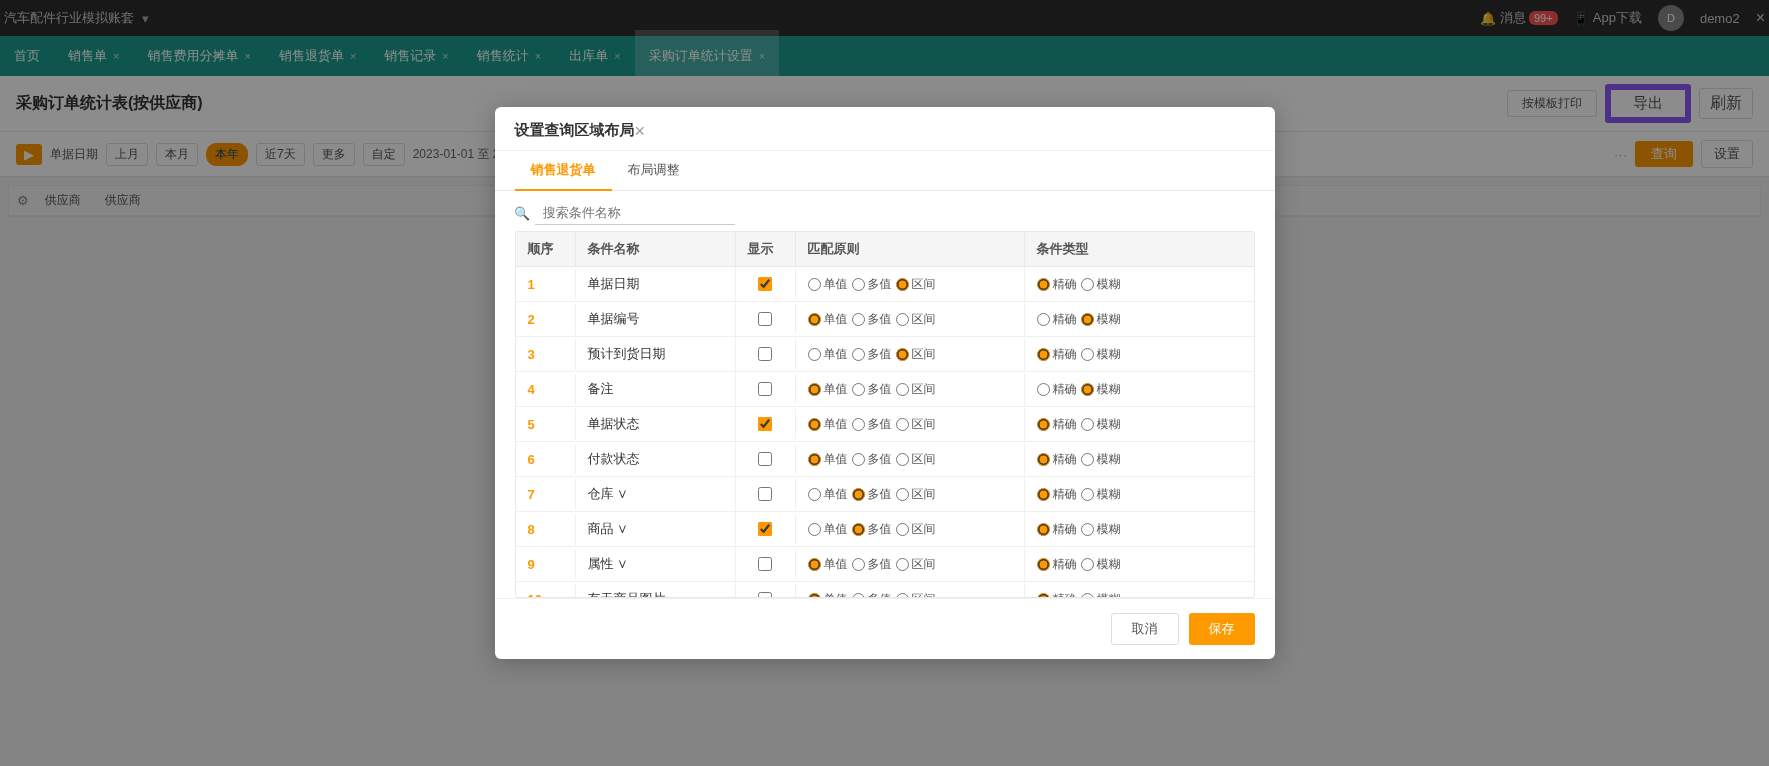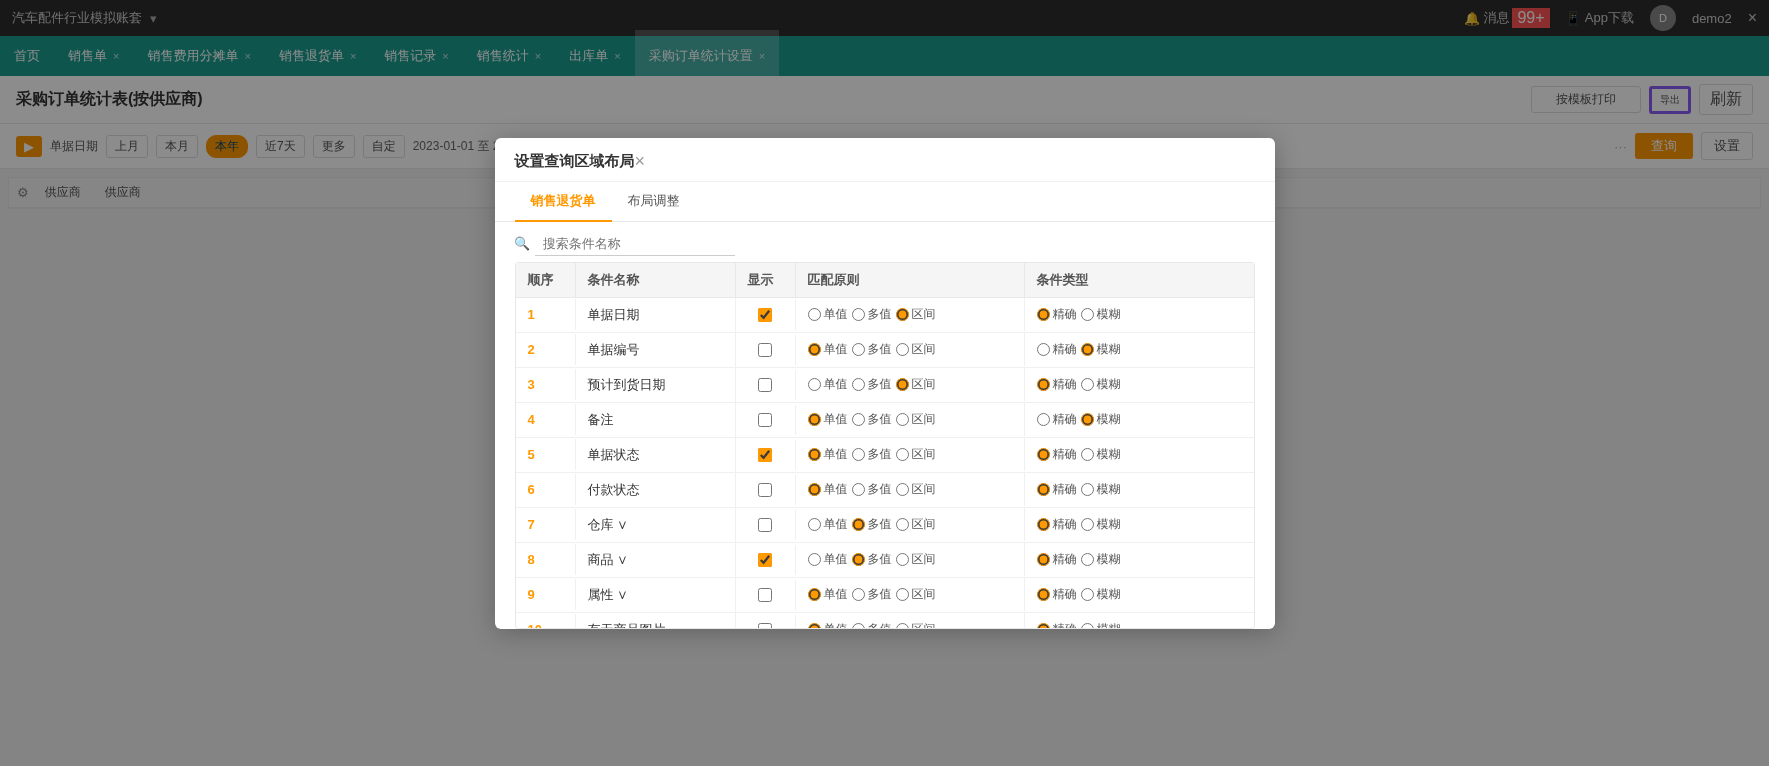--- a/index.html
+++ b/index.html
@@ -4,26 +4,26 @@
   <style>
     * { box-sizing: border-box; margin: 0; padding: 0; }
     body { font-family: 'Microsoft YaHei', Arial, sans-serif; font-size: 13px; background: #f0f0f0; overflow: hidden; }
 
     
     .top-header {
       background: #2d2d2d;
       height: 36px;
       display: flex;
       align-items: center;
-      padding: 0 12px;
+      padding: 0 4px;
       justify-content: space-between;
     }
     .top-header-left { display: flex; align-items: center; gap: 8px; color: #ccc; font-size: 13px; }
     .top-header-right { display: flex; align-items: center; gap: 16px; color: #ccc; font-size: 13px; }
-    .top-header-right .badge { background: #f55; color: #fff; border-radius: 0; padding: 1px 5px; font-size: 16px; }
+    .top-header-right .badge { background: #f55; color: #fff; border-radius: 6px; padding: 1px 5px; font-size: 11px; }
     .close-btn-top { color: #ccc; cursor: pointer; font-size: 16px; }
 
     
     .nav-bar {
       background: #1a9c8e;
       height: 40px;
       display: flex;
       align-items: center;
       padding: 0 0;
     }
@@ -44,22 +44,22 @@
     .page-title-bar {
       background: #fff;
       padding: 8px 16px;
       display: flex;
       align-items: center;
       justify-content: space-between;
       border-bottom: 1px solid #e8e8e8;
     }
     .page-title { font-size: 16px; font-weight: bold; color: #333; }
     .page-title-actions { display: flex; align-items: center; gap: 8px; }
-    .btn-print { border: 1px solid #ddd; background: #fff; padding: 4px 24px; border-radius: 3px; cursor: pointer; font-size: 12px; color: #555; display: flex; align-items: center; gap: 4px; }
-    .btn-export { border: 3px solid #8b5cf6; background: #fff; padding: 4px 8px; border-radius: 3px; cursor: pointer; font-size: 10px; color: #555; }
+    .btn-print { border: 1px solid #ddd; background: #fff; padding: 4px 14px; border-radius: 3px; cursor: pointer; font-size: 12px; color: #555; display: flex; align-items: center; gap: 4px; }
+    .btn-export { border: 6px solid #8b5cf6; background: #fff; padding: 4px 22px; border-radius: 3px; cursor: pointer; font-size: 15px; color: #555; }
     .btn-refresh { border: 1px solid #ddd; background: #fff; padding: 4px 10px; border-radius: 3px; cursor: pointer; font-size: 16px; color: #555; }
 
     
     .filter-bar {
       background: #fff;
       padding: 8px 16px;
       display: flex;
       align-items: center;
       gap: 8px;
       border-bottom: 1px solid #e8e8e8;
@@ -644,14 +644,18 @@
         <input type="radio" name="match_9" value="exact" checked="" style=""> 精确
       </label>
       <label class="radio-item">
         <input type="radio" name="match_9" value="fuzzy" style=""> 模糊
       </label>
     </div>
           </div>
         </div>
     </div>
 
+    <div class="dialog-footer">
+      <button class="btn-cancel">取消</button>
+      <button class="btn-save">保存</button>
+    </div>
   </div>
 </div>
 
 </body></html>

